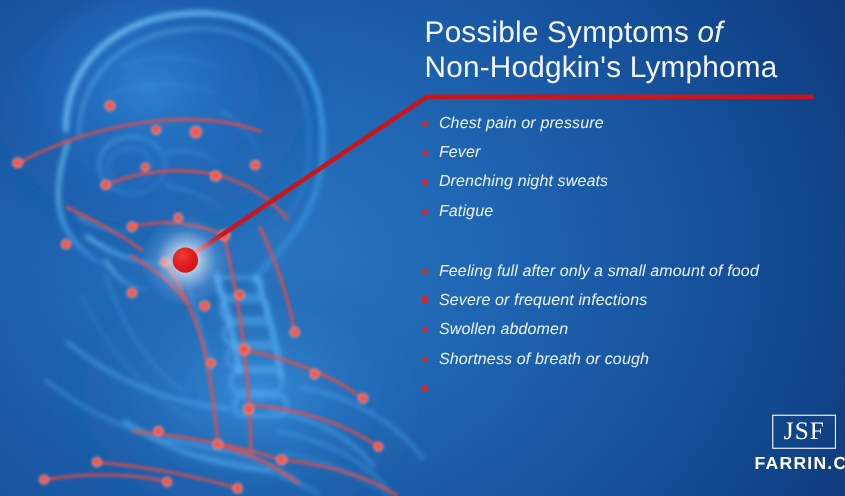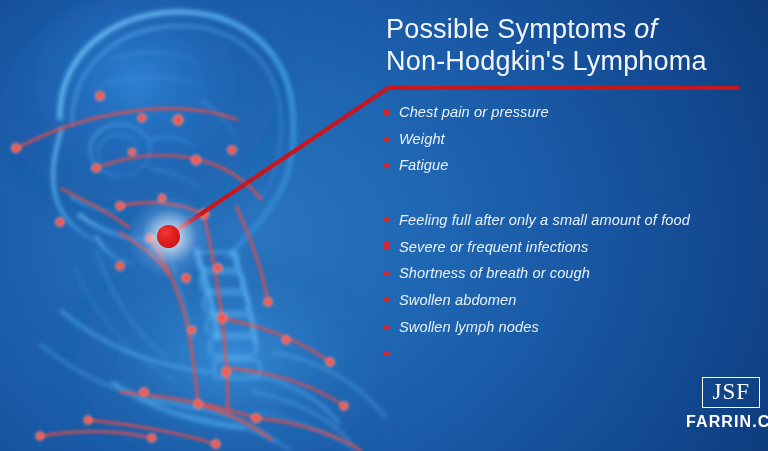--- a/index.html
+++ b/index.html
@@ -199,28 +199,29 @@
   <div class="dotglow"></div>
   <div class="dot"></div>
 
   <div id="title">
     <span>Possible Symptoms </span><span class="it">of</span>
     <span class="l2">Non-Hodgkin's Lymphoma</span>
   </div>
 
   <div id="list">
     <div class="item"><span class="bullet"></span><span>Chest pain or pressure</span></div>
-    <div class="item"><span class="bullet"></span><span>Weight</span></div>
+    <div class="item"><span class="bullet"></span><span>Fever</span></div>
+    <div class="item"><span class="bullet"></span><span>Drenching night sweats</span></div>
     <div class="item"><span class="bullet"></span><span>Fatigue</span></div>
     <div class="item wrap"><span class="bullet"></span><span>Feeling full after only a small amount of food</span></div>
     <div class="item"><span class="bullet"></span></div>
     <div class="item"><span class="bullet"></span><span>Severe or frequent infections</span></div>
+    <div class="item"><span class="bullet"></span><span>Swollen abdomen</span></div>
     <div class="item"><span class="bullet"></span><span>Shortness of breath or cough</span></div>
-    <div class="item"><span class="bullet"></span><span>Swollen abdomen</span></div>
-    <div class="item"><span class="bullet"></span><span>Swollen lymph nodes</span></div>
+    <div class="item"><span class="bullet"></span></div>
     <div class="item"><span class="bullet"></span></div>
   </div>
 
   <div id="logo">
     <div class="box">JSF</div>
     <div class="dom">FARRIN.COM</div>
   </div>
 
 </div>
 

